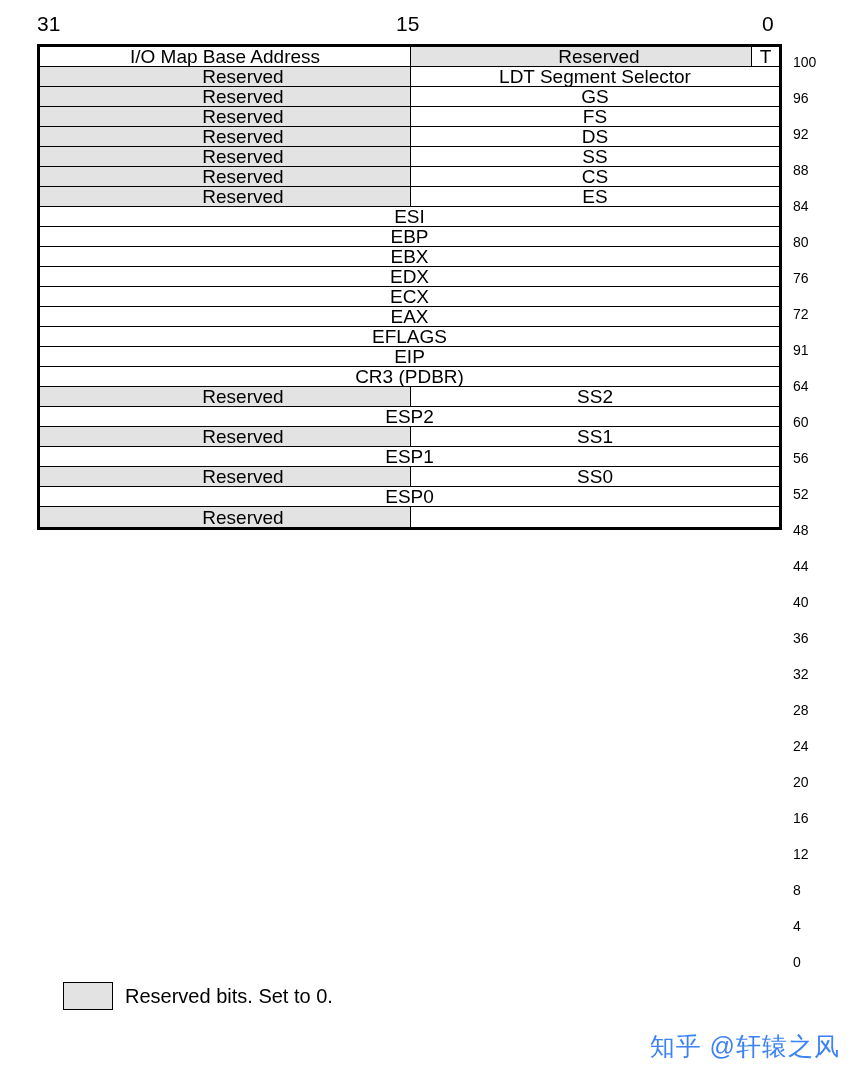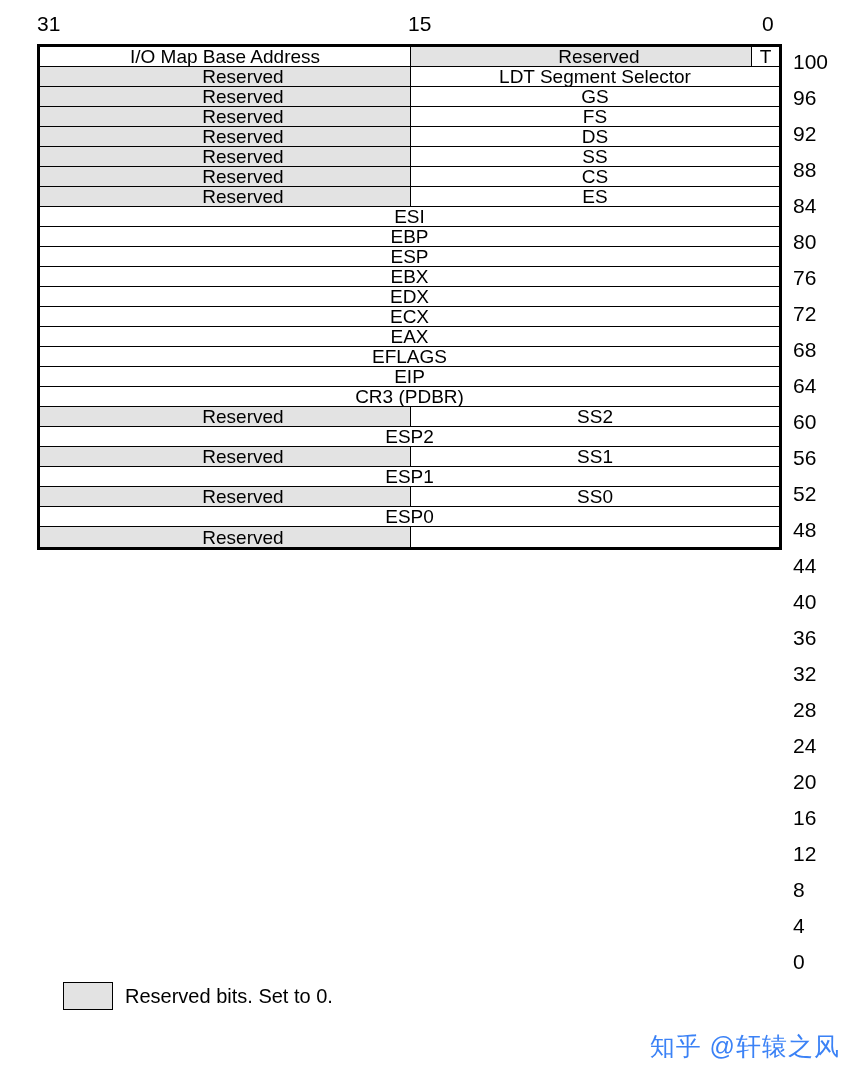--- a/index.html
+++ b/index.html
@@ -22,21 +22,21 @@
     width: 720px; height: 42px;
   }
   #bit-ruler .tick {
     position: absolute;
     top: 12px;
     font-size: 21px;
     line-height: 24px;
     white-space: nowrap;
   }
   #bit-ruler .tick.t31 { left: 37px; }
-  #bit-ruler .tick.t15 { left: 408px; text-align: right; }
+  #bit-ruler .tick.t15 { left: 396px; text-align: right; }
   #bit-ruler .tick.t0  { left: 762px; }
 
   
   #tss-table {
     position: absolute;
     left: 37px;
     top: 44px;
     width: 745px;
     border: 3px solid #000000;
     background: #ffffff;
@@ -82,21 +82,21 @@
     position: absolute;
     left: 793px;
     top: 44px;
     width: 65px;
   }
   #offset-column .offset {
     height: 36px;
     display: flex;
     align-items: center;
     justify-content: flex-start;
-    font-size: 21px;
+    font-size: 14px;
     line-height: 24px;
   }
 
   
   #legend {
     position: absolute;
     left: 63px;
     top: 982px;
     display: flex;
     align-items: center;
@@ -167,23 +167,20 @@
     </div>
     <div class="tss-row">
       <div class="cell high shaded">Reserved</div>
       <div class="cell low">ES</div>
     </div>
     <div class="tss-row">
       <div class="cell full">ESI</div>
     </div>
     <div class="tss-row">
       <div class="cell full">EBP</div>
-    </div>
-    <div class="tss-row">
-      <div class="cell full">ESP</div>
     </div>
     <div class="tss-row">
       <div class="cell full">EBX</div>
     </div>
     <div class="tss-row">
       <div class="cell full">EDX</div>
     </div>
     <div class="tss-row">
       <div class="cell full">ECX</div>
     </div>
@@ -227,21 +224,21 @@
 
 <div id="offset-column">
     <div class="offset">100</div>
     <div class="offset">96</div>
     <div class="offset">92</div>
     <div class="offset">88</div>
     <div class="offset">84</div>
     <div class="offset">80</div>
     <div class="offset">76</div>
     <div class="offset">72</div>
-    <div class="offset">68</div>
+    <div class="offset">91</div>
     <div class="offset">64</div>
     <div class="offset">60</div>
     <div class="offset">56</div>
     <div class="offset">52</div>
     <div class="offset">48</div>
     <div class="offset">44</div>
     <div class="offset">40</div>
     <div class="offset">36</div>
     <div class="offset">32</div>
     <div class="offset">28</div>

